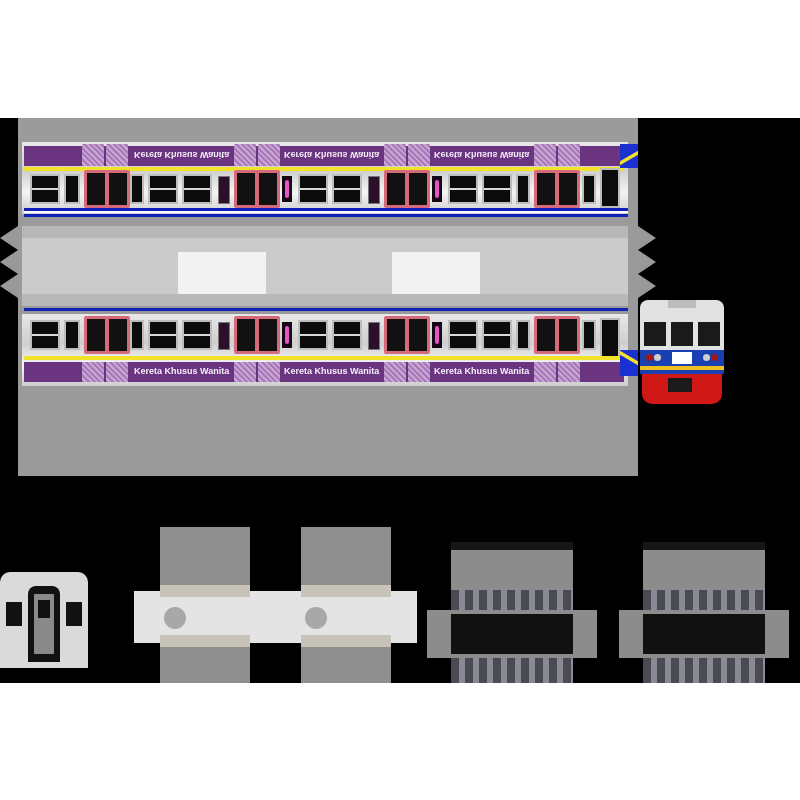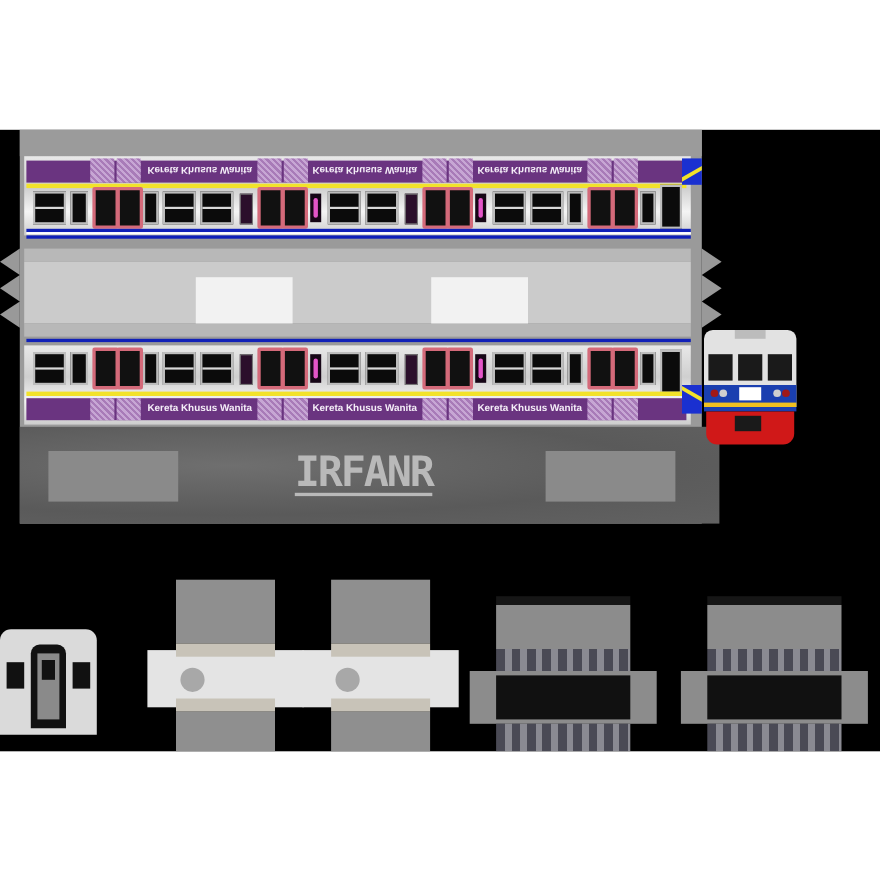--- a/index.html
+++ b/index.html
@@ -136,25 +136,20 @@
       <div class="door-panel" style="left:512px;top:48px;height:20px;"></div>
       <div class="door-panel" style="left:536px;top:48px;height:20px;"></div>
       <div class="sign-text" style="left:112px;top:52px;">Kereta Khusus Wanita</div>
       <div class="sign-text" style="left:262px;top:52px;">Kereta Khusus Wanita</div>
       <div class="sign-text" style="left:412px;top:52px;">Kereta Khusus Wanita</div>
     </div>
     <div class="abs" style="left:602px;top:232px;width:18px;height:26px;background:#1a30d0;">
       <div class="abs" style="left:0;top:6px;width:18px;height:4px;background:#f2e22a;transform:skewY(30deg);"></div>
     </div>
 
-    <div class="under-panel">
-      <div class="under-rect" style="left:26px;"></div>
-      <div class="under-rect" style="left:478px;"></div>
-      <div class="brand">IRFANR</div>
-    </div>
   </div>
 
   <div class="tri-l" style="left:0;top:108px;"></div>
   <div class="tri-l" style="left:0;top:132px;"></div>
   <div class="tri-l" style="left:0;top:156px;"></div>
   <div class="tri-r" style="left:638px;top:108px;"></div>
   <div class="tri-r" style="left:638px;top:132px;"></div>
   <div class="tri-r" style="left:638px;top:156px;"></div>
 
   <div class="cab">

